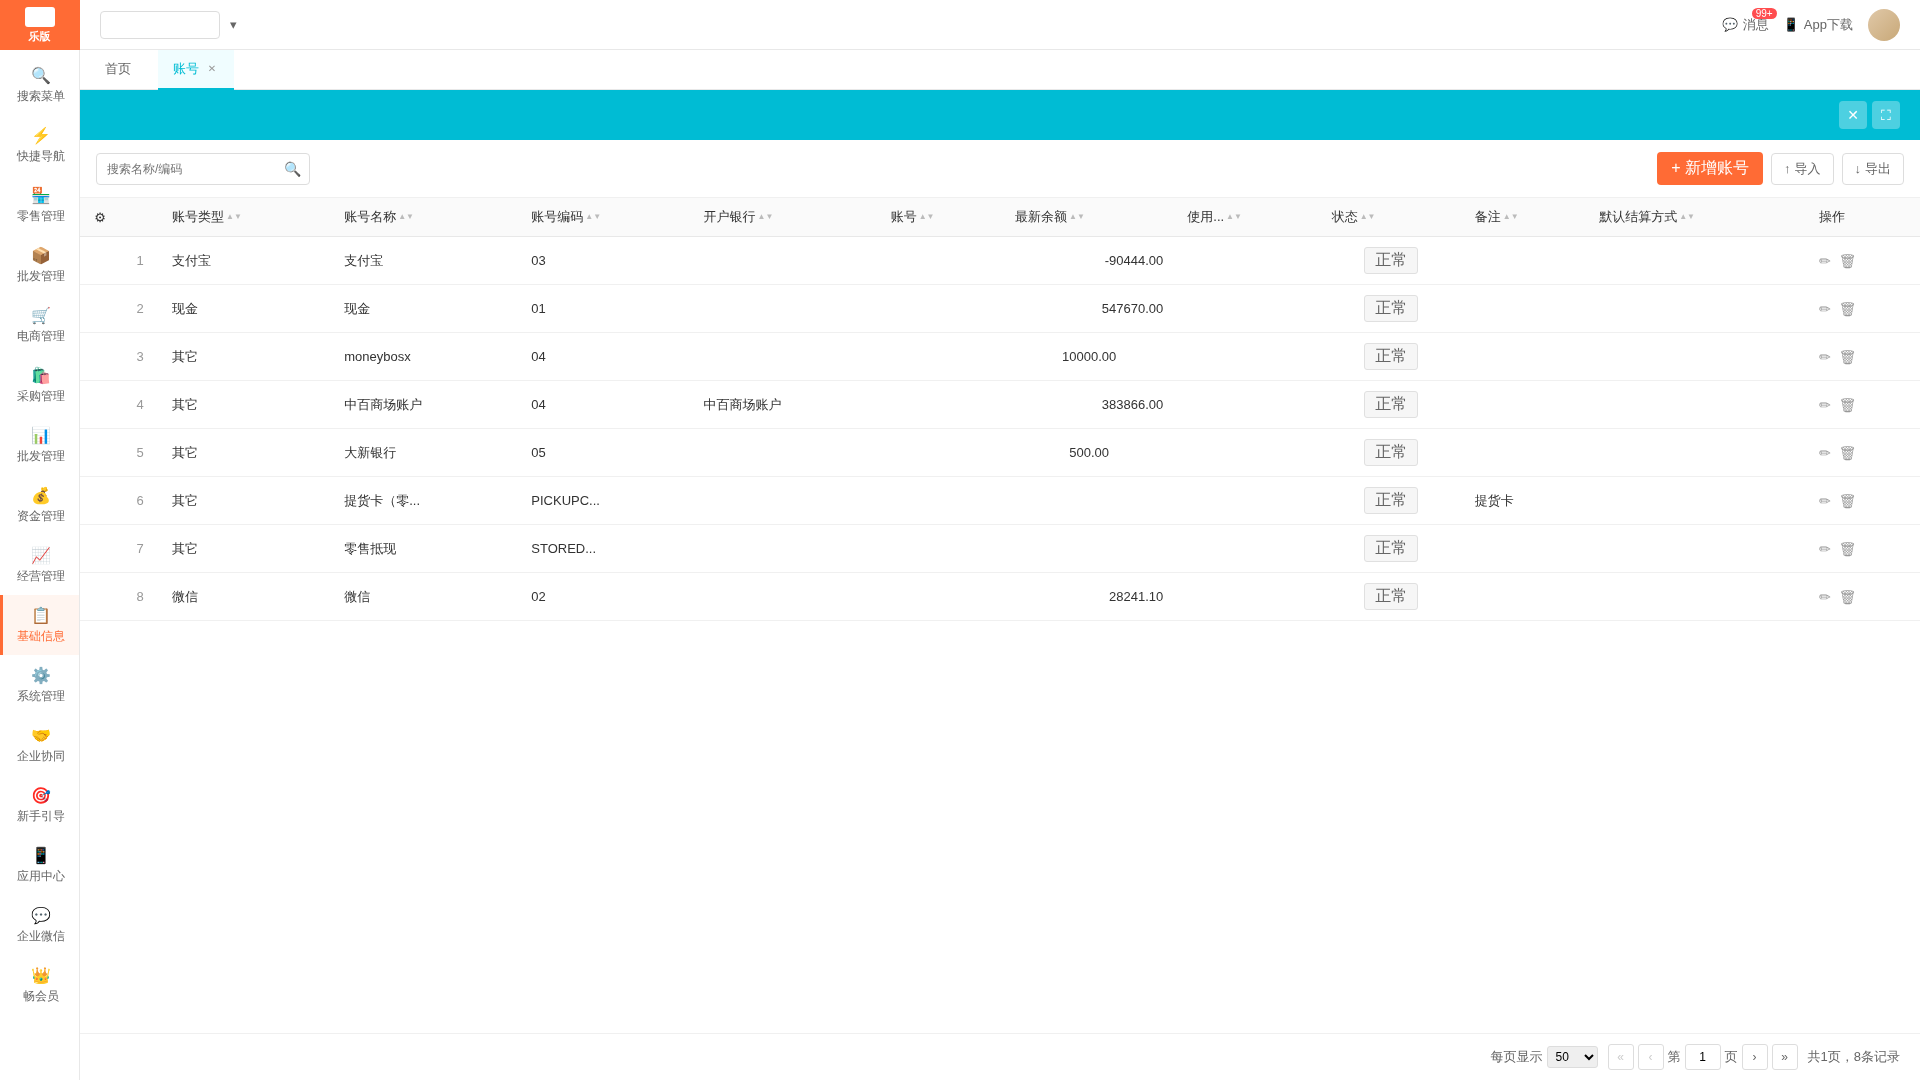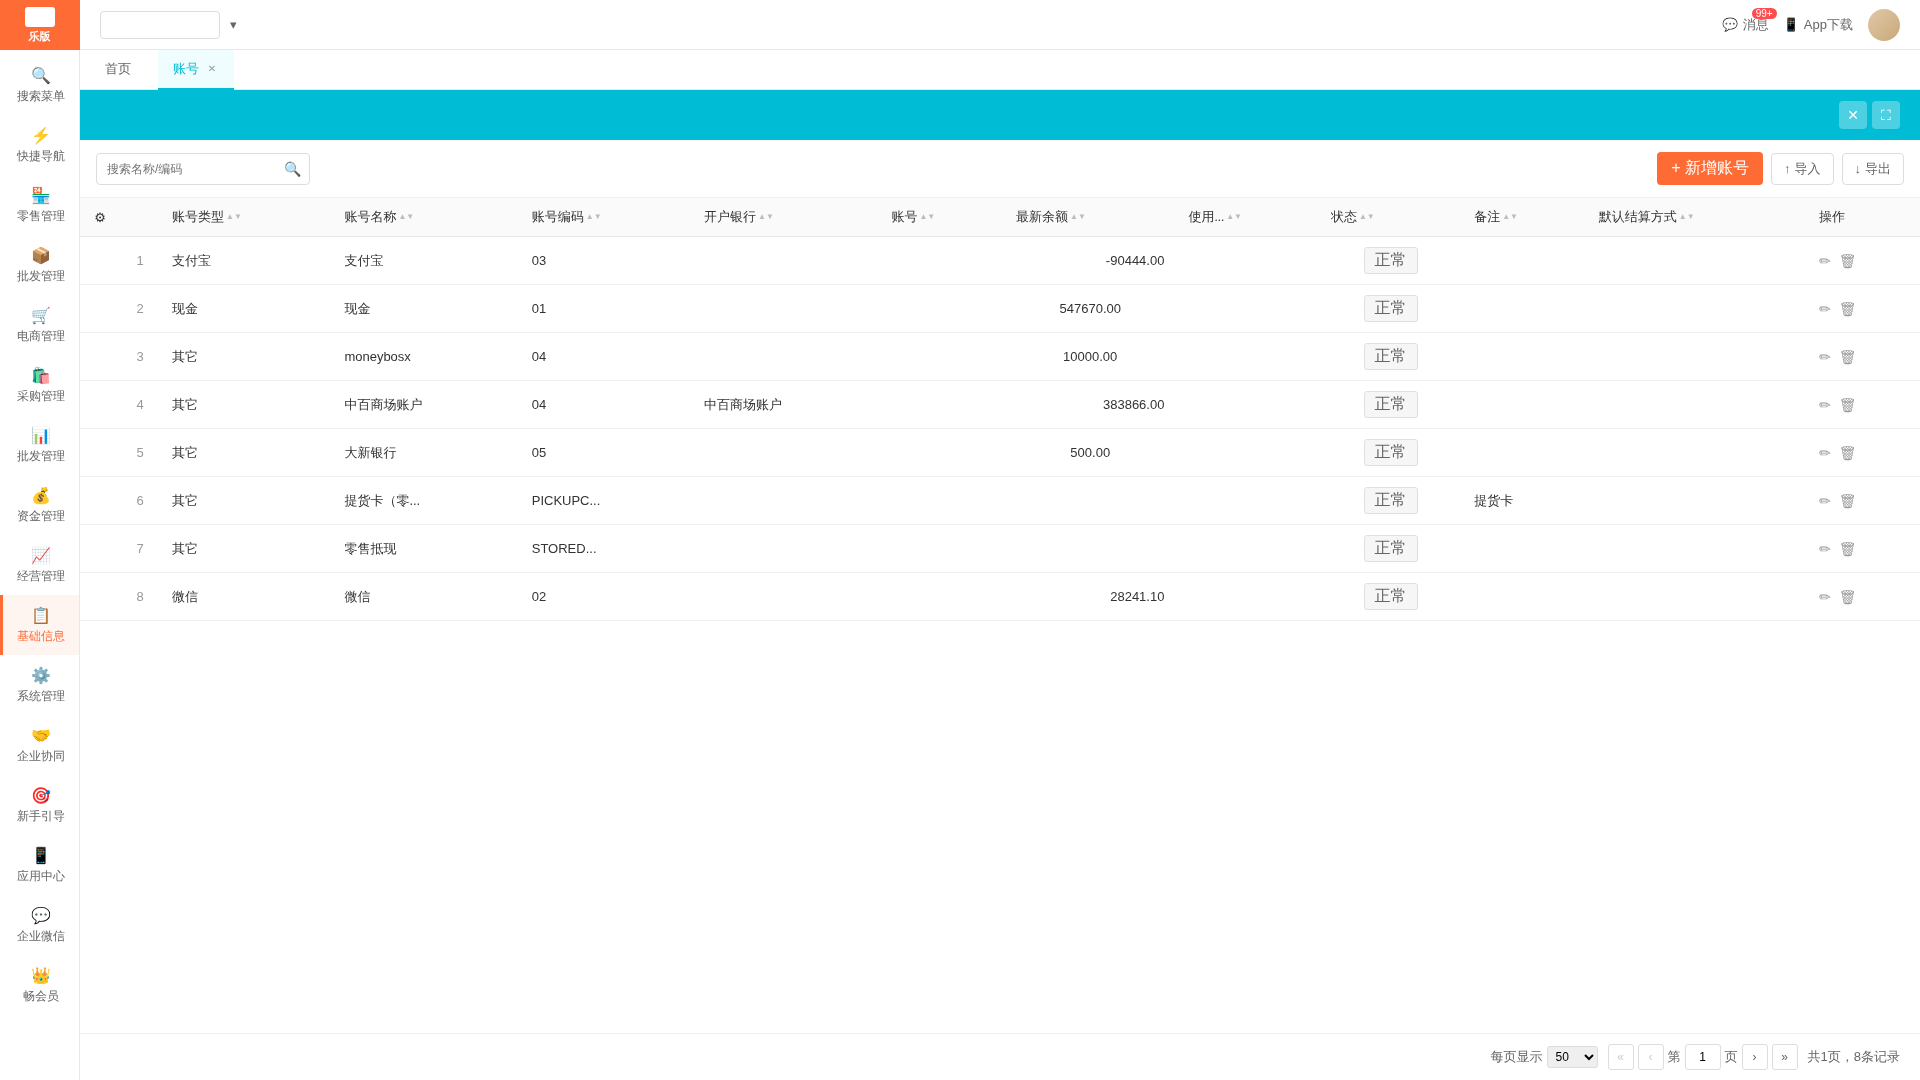--- a/index.html
+++ b/index.html
@@ -294,21 +294,21 @@
       width: 26px; height: 26px; border: 1px solid #ddd; background: #fff;
       border-radius: 3px; cursor: pointer; color: #666; font-size: 12px;
       display: flex; align-items: center; justify-content: center;
     }
     .page-nav button:disabled { color: #ccc; cursor: default; }
     .page-num-input {
       width: 36px; height: 26px; border: 1px solid #ddd; border-radius: 3px;
       text-align: center; font-size: 12px;
     }
     .th-sort {
-      display: inline-flex; align-items: center; gap: 2px; cursor: pointer; font-family: Liberation Serif, serif;
+      display: inline-flex; align-items: center; gap: 2px; cursor: pointer;
     }
     .th-sort .arrows { display: flex; flex-direction: column; line-height: 0.7; font-size: 8px; color: #bbb; }
   </style>
 </head>
 <body>
 
 <div class="sidebar">
   <div class="sidebar-logo">
     <div class="logo-icon"></div>
     <span>乐版</span>
@@ -533,21 +533,21 @@
     </td>
   </tr>
               <tr>
     <td class="center"></td>
     <td class="row-num center">2</td>
     <td>现金</td>
     <td>现金</td>
     <td>01</td>
     <td></td>
     <td></td>
-    <td style="text-align:center">547670.00</td>
+    <td style="text-align:right">547670.00</td>
     <td></td>
     <td class="center">
       <span class="status-badge status-normal">正常</span>
     </td>
     <td></td>
     <td></td>
     <td>
       <div class="action-btns">
         <span class="action-btn" title="编辑">✏</span>
         <span class="action-btn" title="删除">🗑</span>

